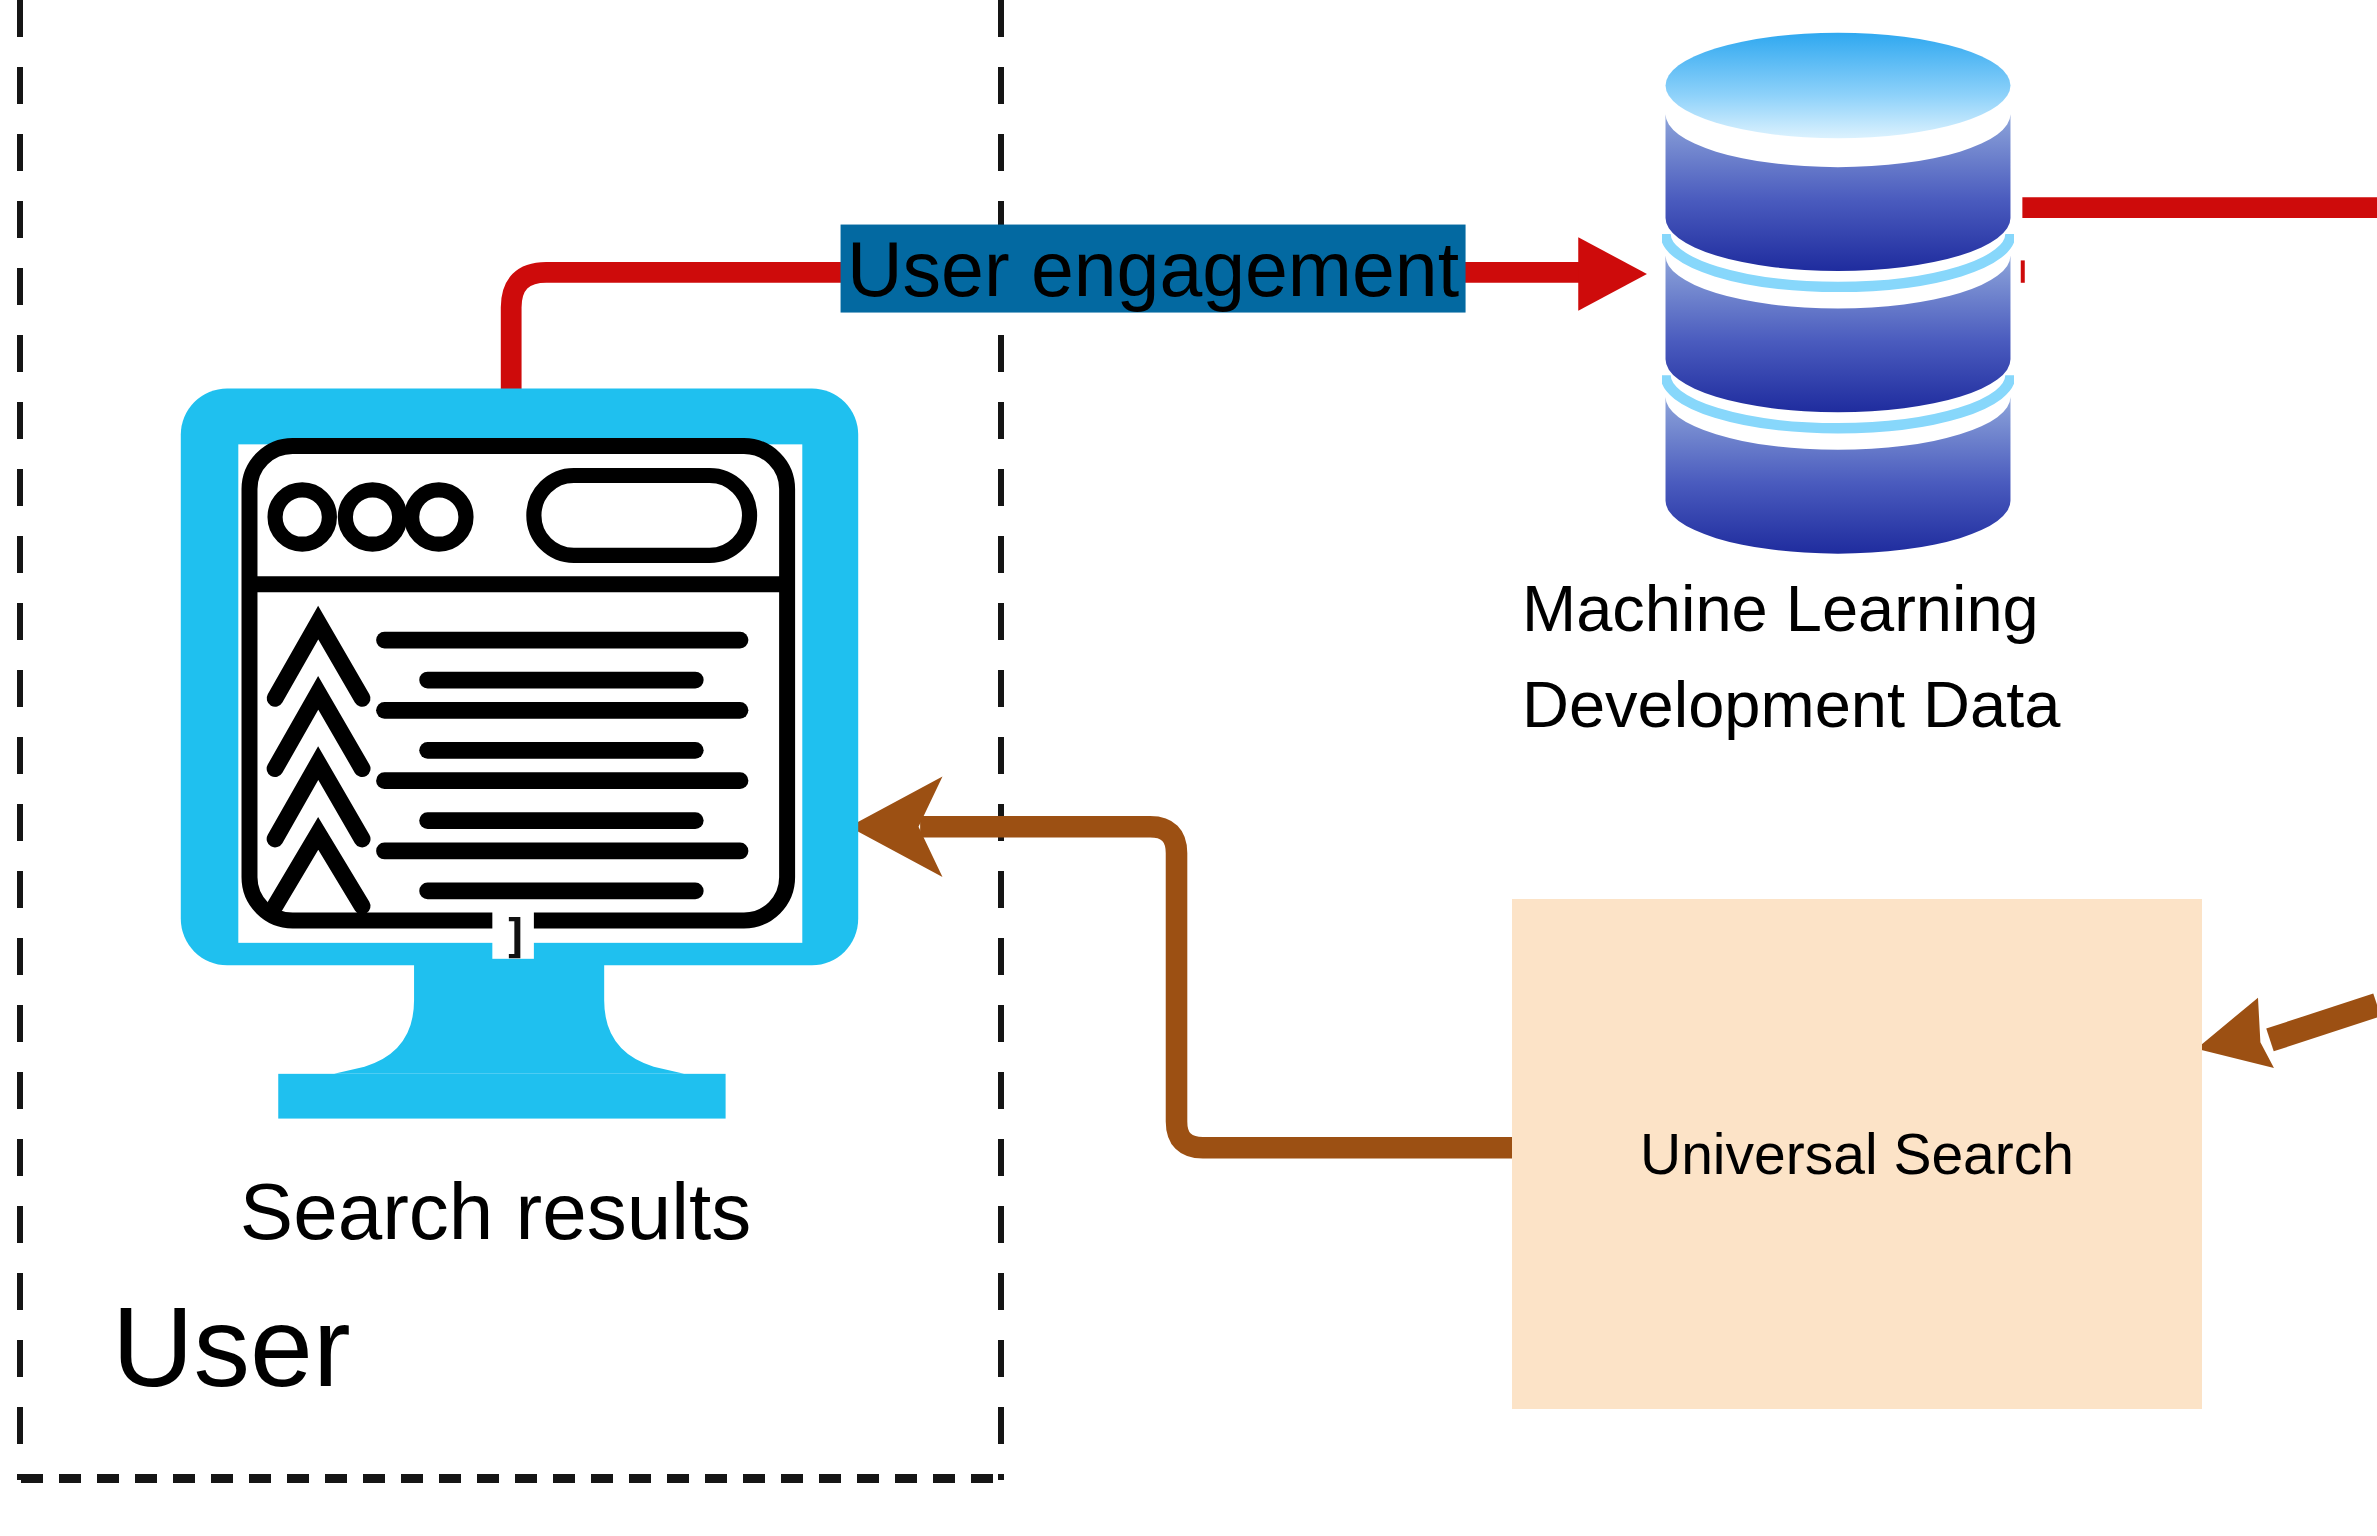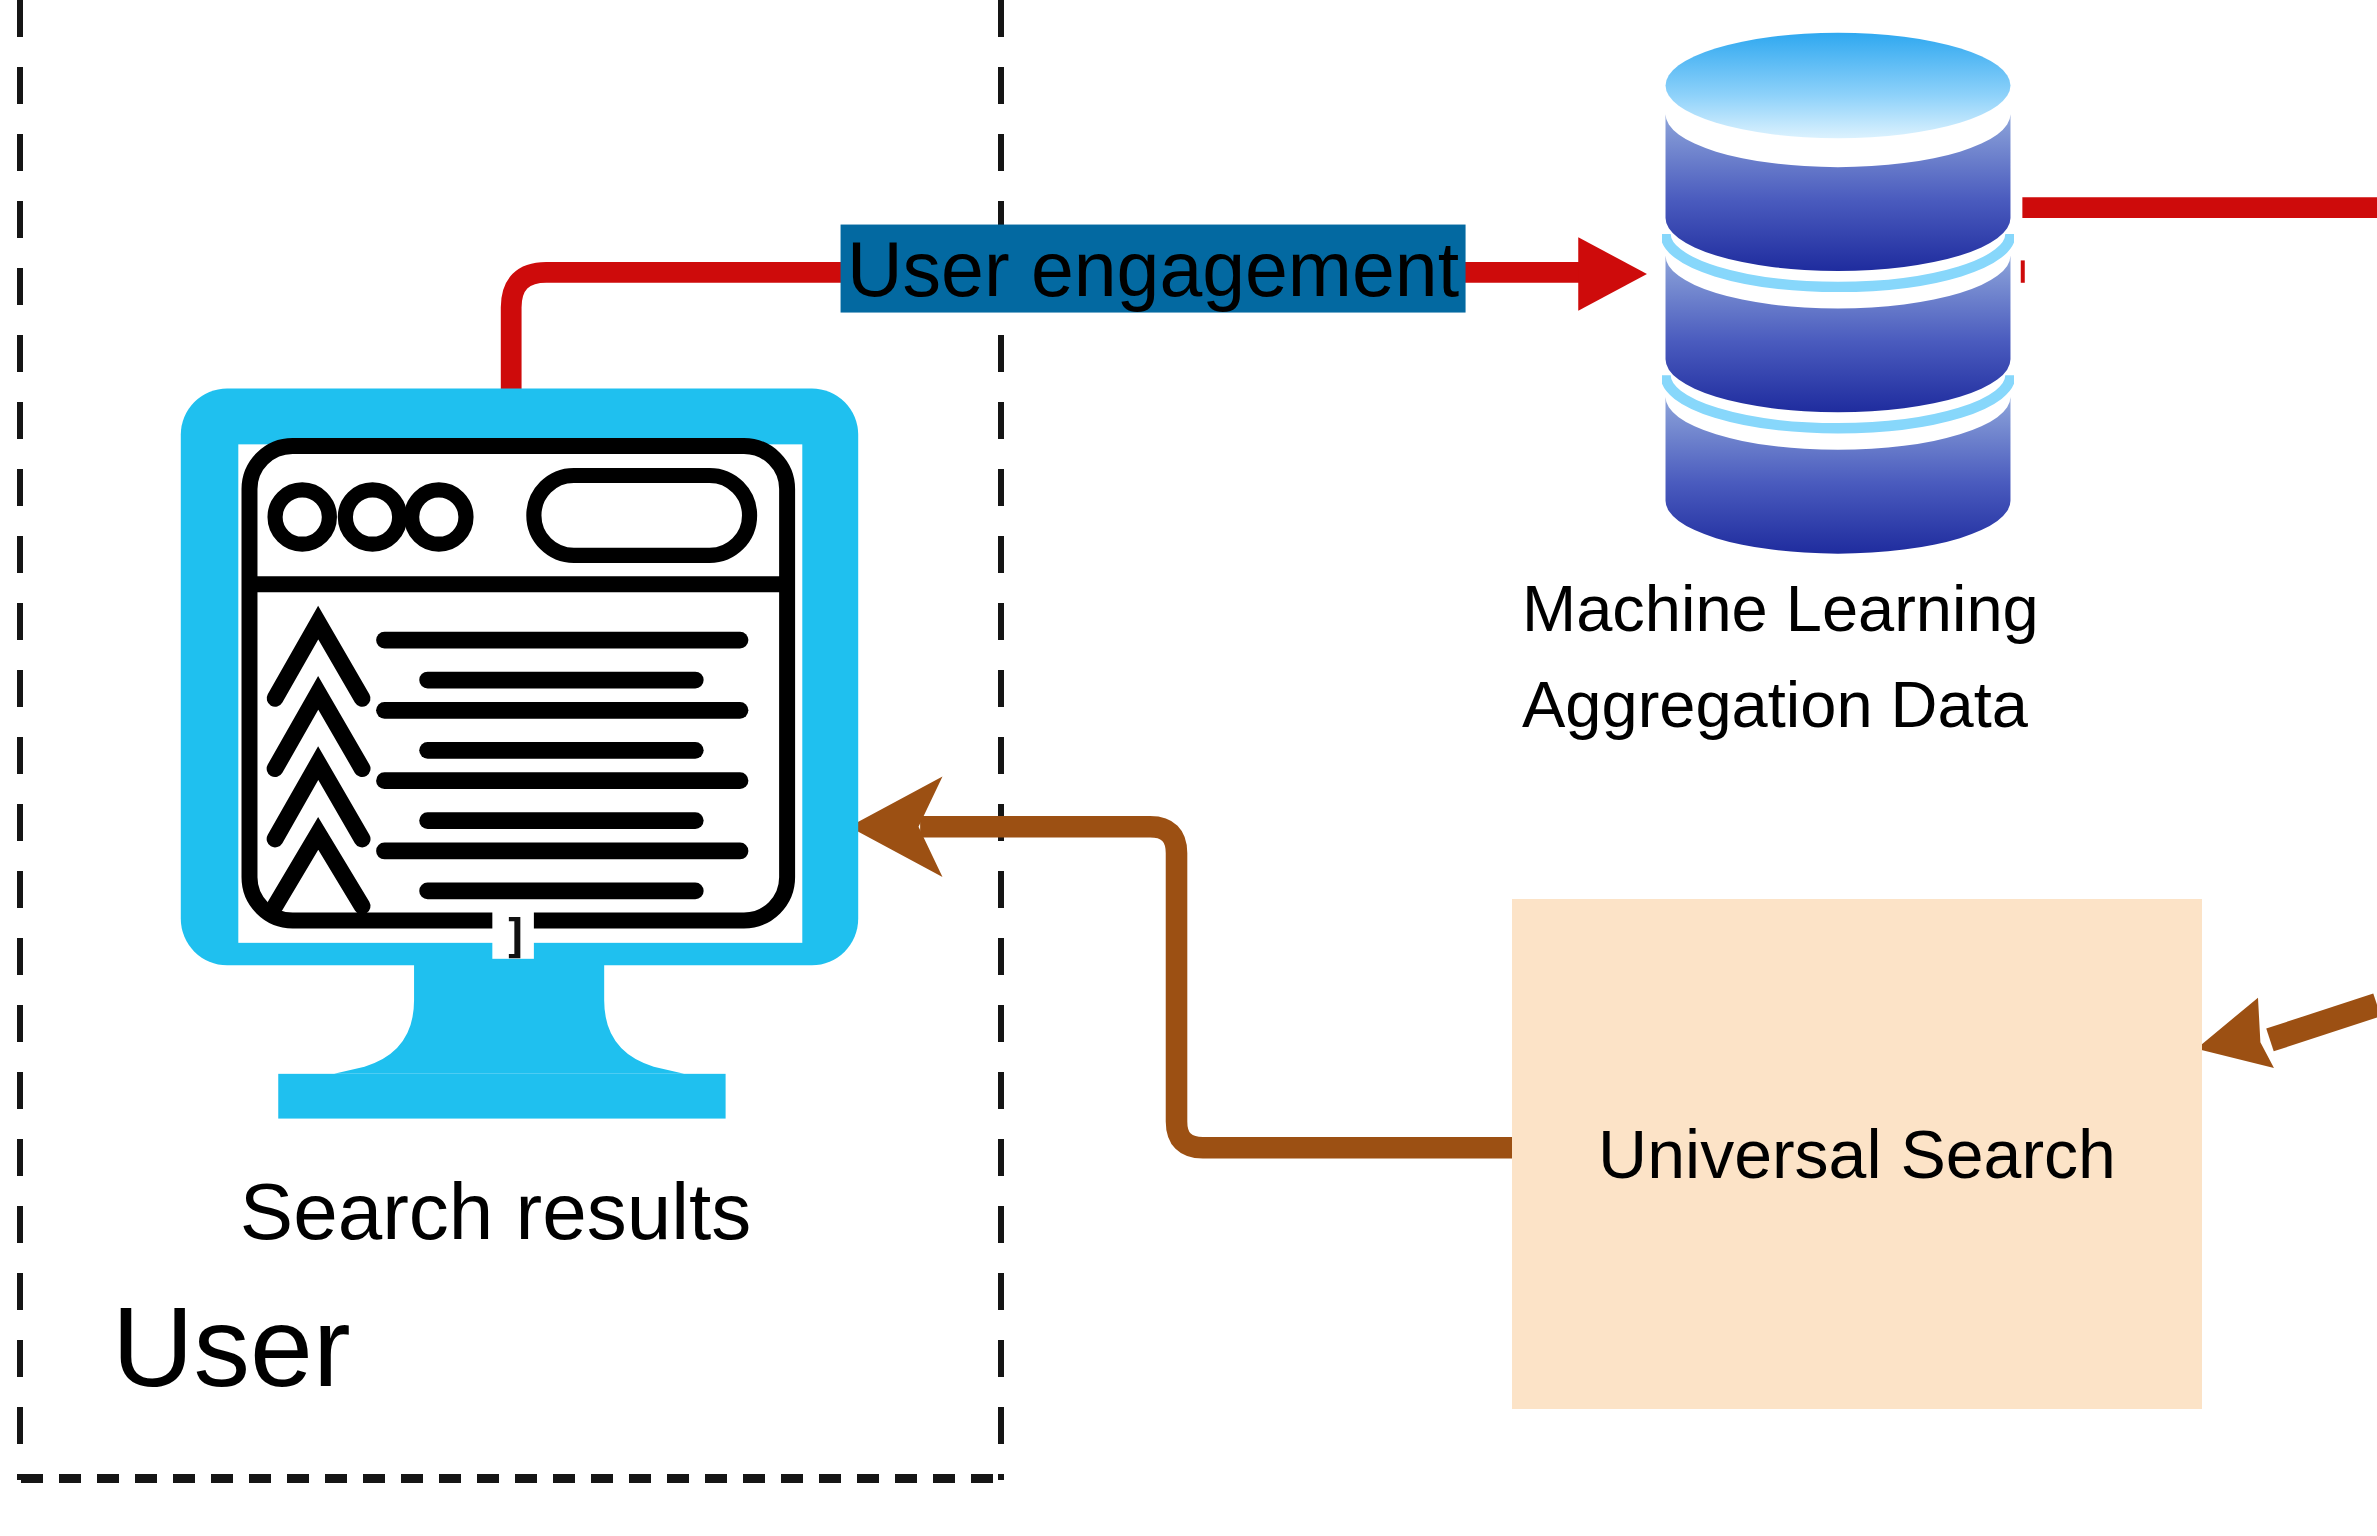--- a/index.html
+++ b/index.html
@@ -65,21 +65,21 @@
     left: 1512px;
     top: 899px;
     width: 690px;
     height: 510px;
     background: #FCE3C7;
     display: flex;
     flex-direction: row;
     align-items: center;
     justify-content: center;
     text-align: center;
-    font-size: 68px;
+    font-size: 57px;
     line-height: 93px;
     z-index: 2;
   }
   .caption {
     position: absolute;
     left: 116px;
     top: 1168px;
     width: 759px;
     text-align: center;
     font-size: 80px;
@@ -182,21 +182,21 @@
     <path d="M 4 482 A 215 66 0 0 0 436 482 L 436 612 A 215 66 0 0 1 4 612 Z" fill="url(#bandGrad)"></path>
     <ellipse cx="220" cy="92" rx="216" ry="66" fill="url(#capGrad)"></ellipse>
   </svg>
 
   <div class="flow-label">
     <span>User engagement</span>
   </div>
 
   <div class="ml-label">
     <span>Machine Learning</span>
-    <span>Aggregation Data</span>
+    <span>Development Data</span>
   </div>
 
   <div class="usa-box">
     <span>Universal Search</span>
   </div>
 
   <div class="caption">
     <span>Search results</span>
   </div>
 

